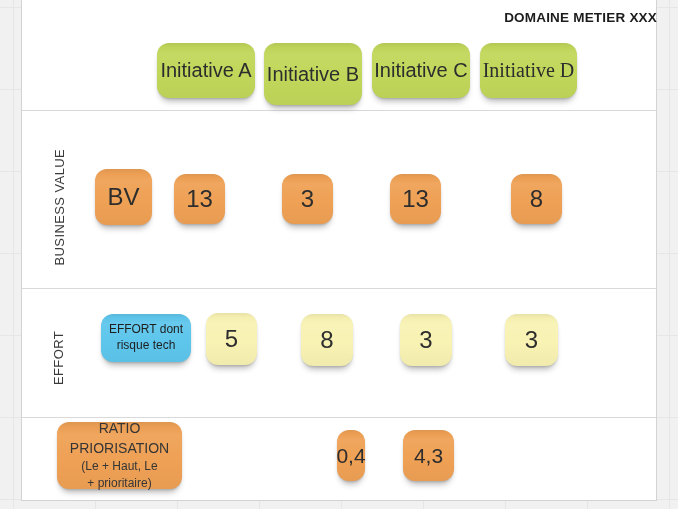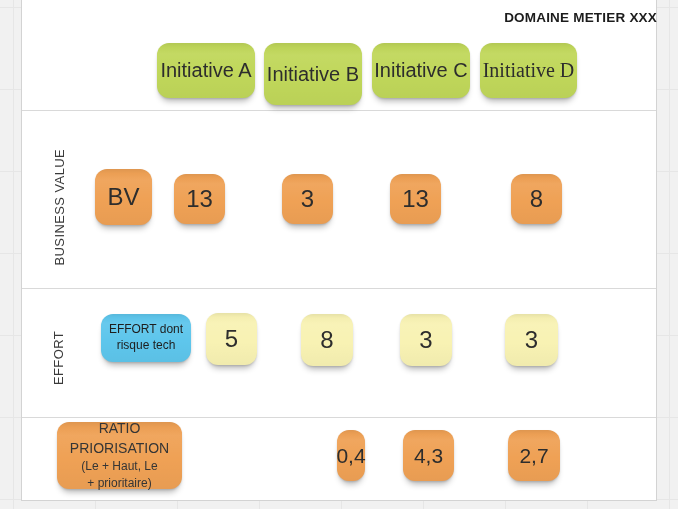--- a/index.html
+++ b/index.html
@@ -148,17 +148,14 @@
       <span>(Le + Haut, Le</span>
       <span>+ prioritaire)</span>
     </div>
   </div>
   <div class="sticky orange t-rnum" style="left:302px;top:430px;width:28px;height:51px;margin-left:35px;">
     <span>0,4</span>
   </div>
   <div class="sticky orange t-rnum" style="left:403px;top:430px;width:51px;height:51px;">
     <span>4,3</span>
   </div>
-  <div class="sticky orange t-rnum" style="left:508px;top:430px;width:52px;height:51px;">
-    <span>2,7</span>
-  </div>
 
 </div>
 
 </body></html>

